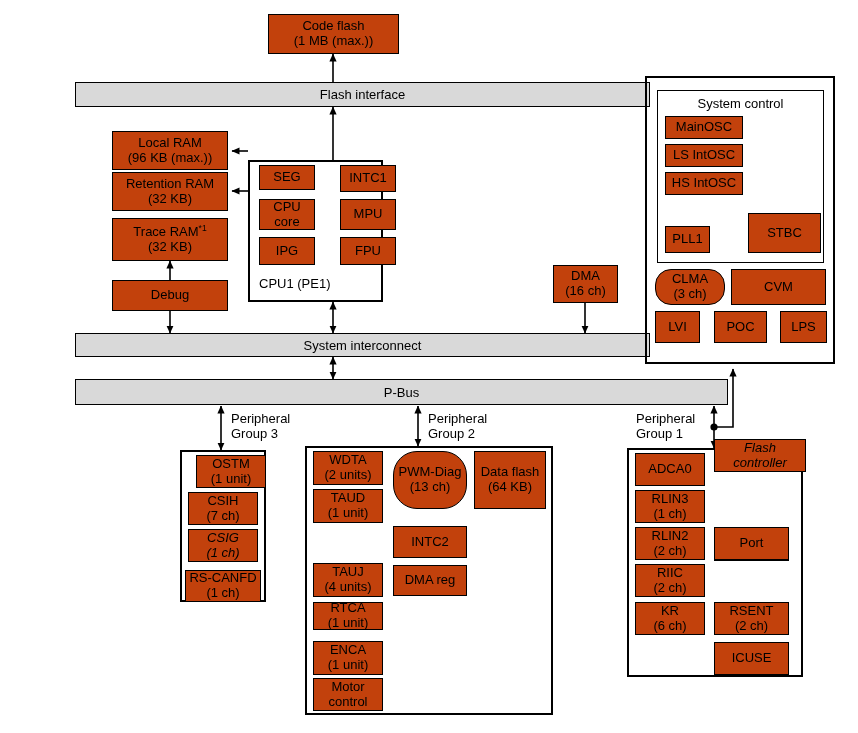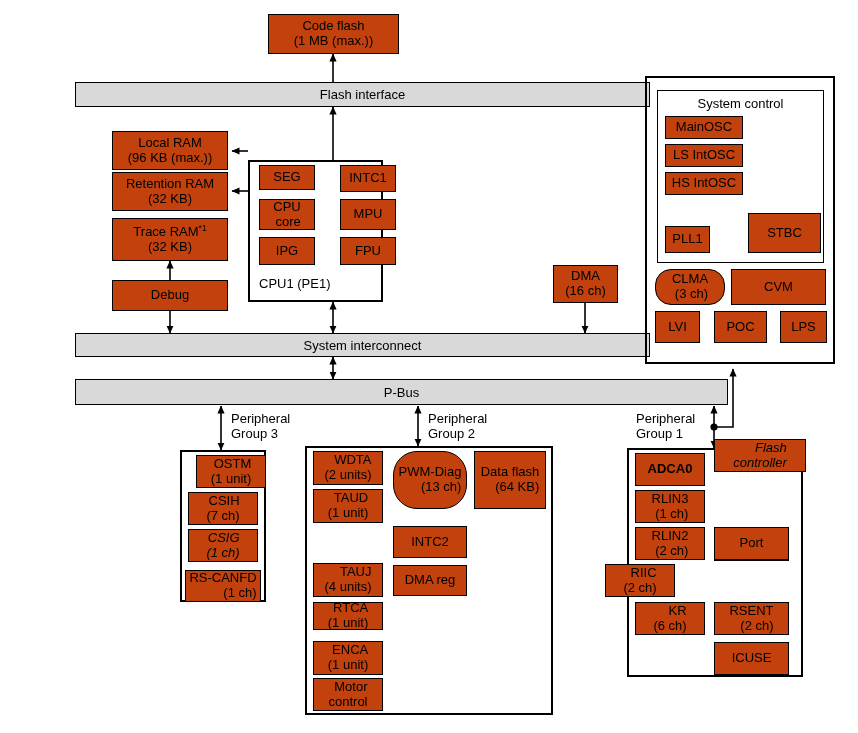--- a/index.html
+++ b/index.html
@@ -27,21 +27,21 @@
     background: #c2410c;
     display: flex;
     flex-direction: column;
     align-items: center;
     justify-content: center;
     text-align: center;
     font-size: 13px;
     line-height: 1.12;
     white-space: pre-line;
   }
-  .box.thin { border-width: 1.2px; text-align: right; }
+  .box.thin { border-width: 1.2px; }
   
   .bus {
     position: absolute;
     box-sizing: border-box;
     border: 1.5px solid #000;
     background: #d9d9d9;
     display: flex;
     align-items: center;
     justify-content: center;
     font-size: 13px;
@@ -209,31 +209,31 @@
 (4 units)</div>
   <div class="box thin" style="left:393px; top:565px; width:74px; height:31px;">DMA reg</div>
   <div class="box thin" style="left:313px; top:602px; width:70px; height:28px;">RTCA
 (1 unit)</div>
   <div class="box thin" style="left:313px; top:641px; width:70px; height:34px;">ENCA
 (1 unit)</div>
   <div class="box thin" style="left:313px; top:678px; width:70px; height:33px;">Motor
 control</div>
 
   <div class="frame" style="left:627px; top:448px; width:176px; height:229px;"></div>
-  <div class="box thin" style="left:635px; top:453px; width:70px; height:33px;font-weight:bold;">ADCA0</div>
+  <div class="box thin" style="left:635px; top:453px; width:70px; height:33px;">ADCA0</div>
   <div class="box thin" style="left:714px; top:439px; width:92px; height:33px;font-style:italic;">Flash
 controller</div>
   <div class="box thin" style="left:635px; top:490px; width:70px; height:33px;">RLIN3
 (1 ch)</div>
   <div class="box thin" style="left:714px; top:490px; width:75px; height:33px;margin-top:38px;">DCRA
 (1 ch)</div>
   <div class="box thin" style="left:635px; top:527px; width:70px; height:33px;">RLIN2
 (2 ch)</div>
   <div class="box thin" style="left:714px; top:527px; width:75px; height:33px;">Port</div>
-  <div class="box thin" style="left:605px; top:564px; width:70px; height:33px;">RIIC
+  <div class="box thin" style="left:635px; top:564px; width:70px; height:33px;">RIIC
 (2 ch)</div>
   <div class="box thin" style="left:635px; top:602px; width:70px; height:33px;">KR
 (6 ch)</div>
   <div class="box thin" style="left:714px; top:602px; width:75px; height:33px;">RSENT
 (2 ch)</div>
   <div class="box thin" style="left:714px; top:642px; width:75px; height:33px;">ICUSE</div>
 
 </div>
 
 </body></html>

